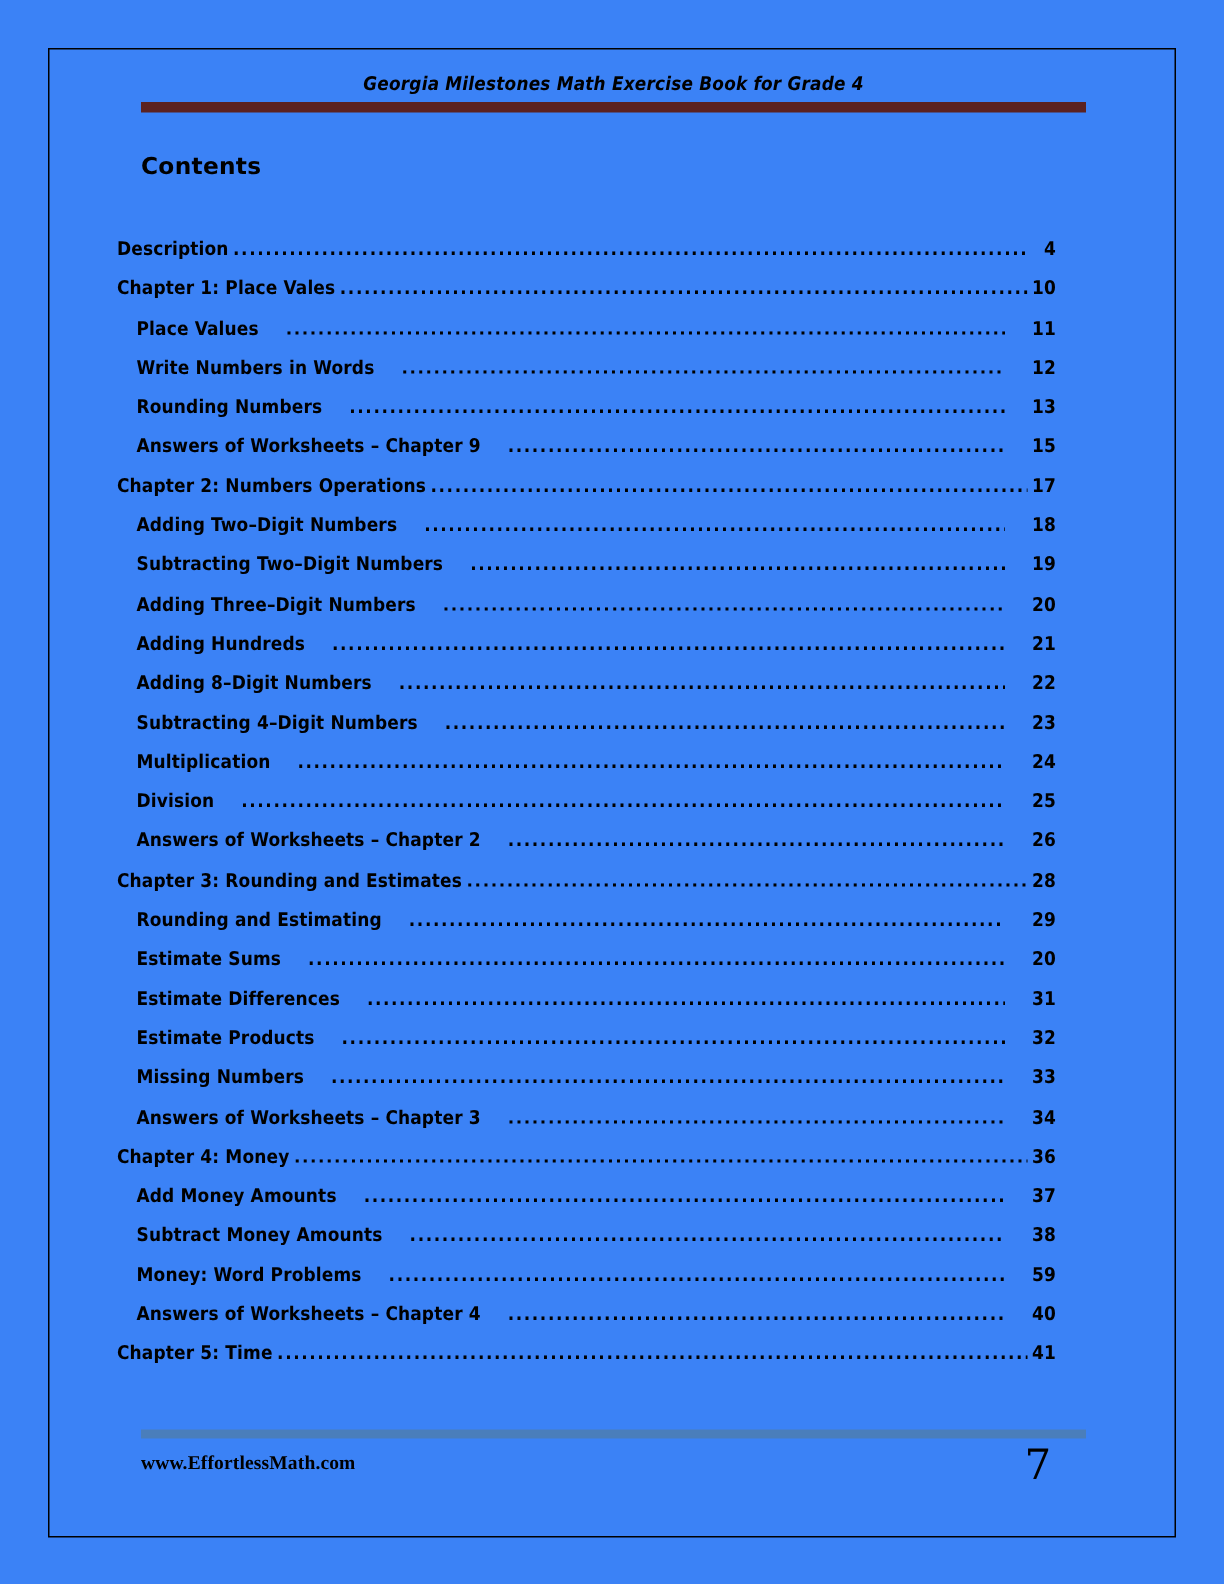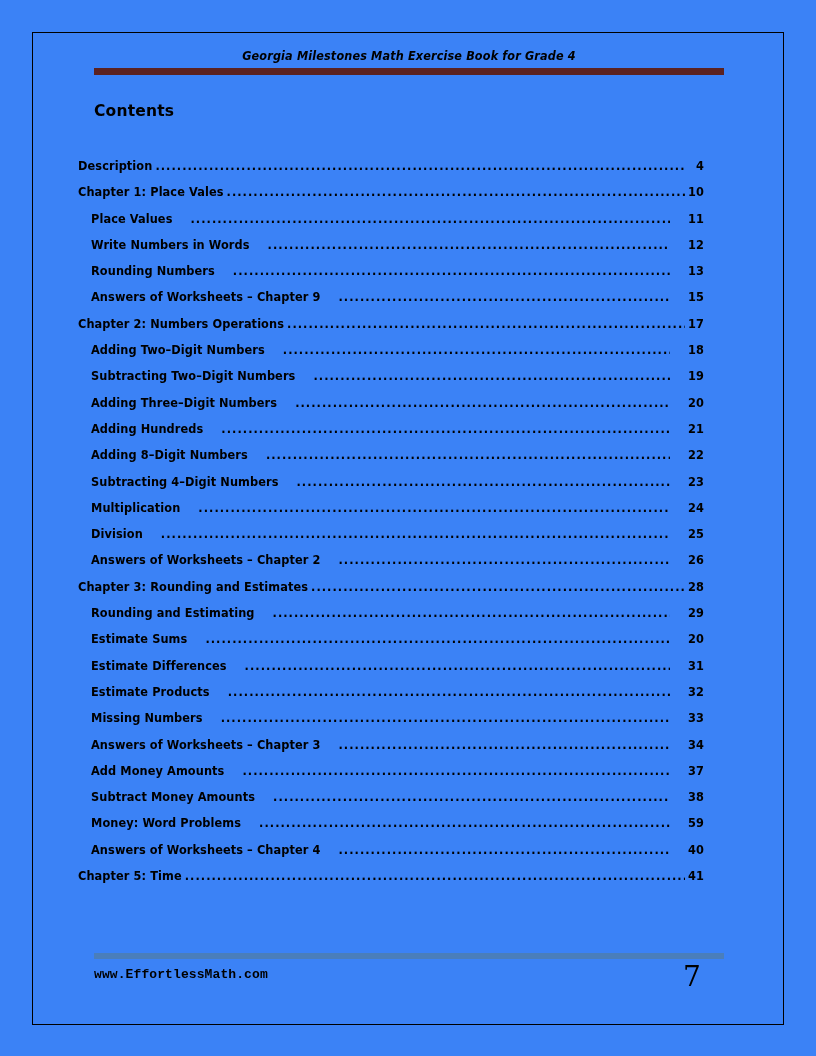--- a/index.html
+++ b/index.html
@@ -128,21 +128,21 @@
     left: 94px;
     top: 953px;
     width: 630px;
     height: 6px;
     background: #4A7EBB;
   }
   #footer-url {
     position: absolute;
     left: 94px;
     top: 967px;
-    font-family: Liberation Mono, monospace;
+    font-family: Liberation Serif, serif;
     font-size: 13px;
     font-weight: bold;
     color: #000000;
     letter-spacing: 0.1px;
   }
   #footer-pagenum {
     position: absolute;
     left: 660px;
     top: 960px;
     width: 64px;
@@ -276,20 +276,25 @@
       <div class="toc-row level-2">
         <span class="toc-label">Missing Numbers</span>
         <span class="toc-leader"></span>
         <span class="toc-page">33</span>
       </div>
       <div class="toc-row level-2">
         <span class="toc-label">Answers of Worksheets – Chapter 3</span>
         <span class="toc-leader"></span>
         <span class="toc-page">34</span>
       </div>
+      <div class="toc-row level-1">
+        <span class="toc-label">Chapter 4:  Money</span>
+        <span class="toc-leader"></span>
+        <span class="toc-page">36</span>
+      </div>
       <div class="toc-row level-2">
         <span class="toc-label">Add Money Amounts</span>
         <span class="toc-leader"></span>
         <span class="toc-page">37</span>
       </div>
       <div class="toc-row level-2">
         <span class="toc-label">Subtract Money Amounts</span>
         <span class="toc-leader"></span>
         <span class="toc-page">38</span>
       </div>

